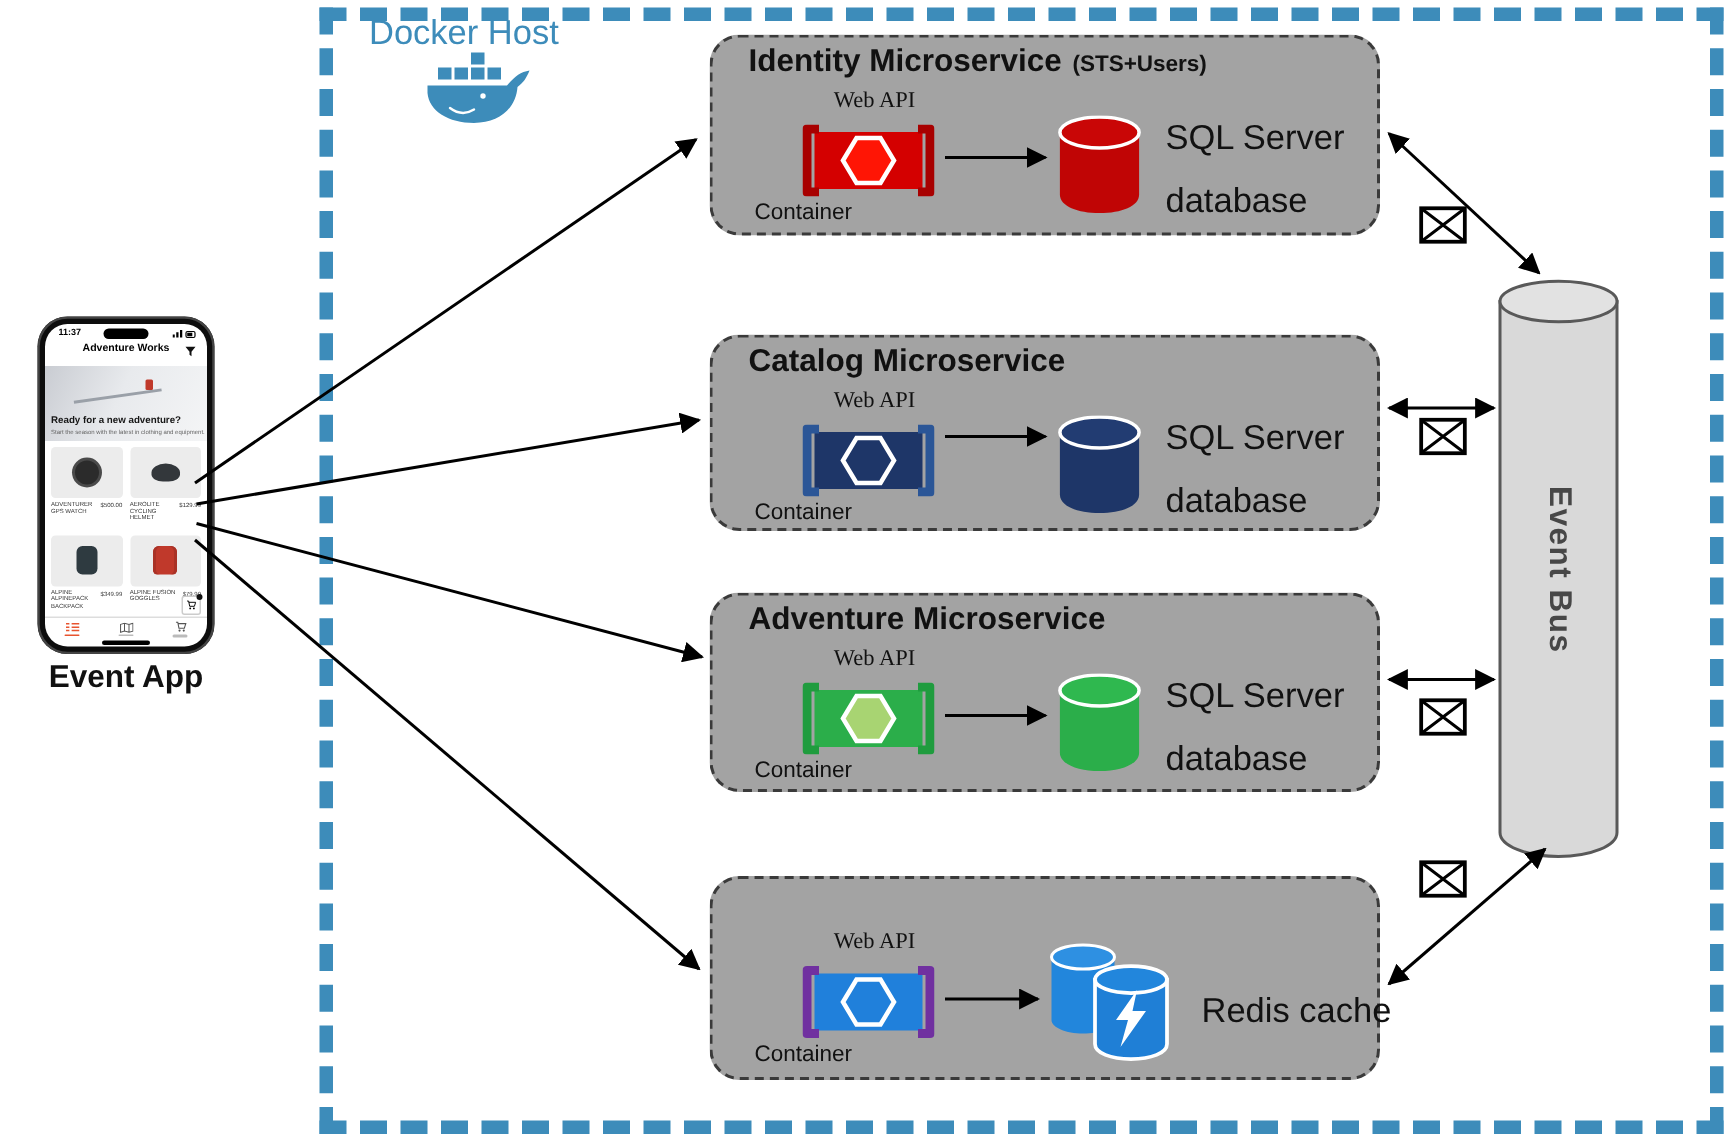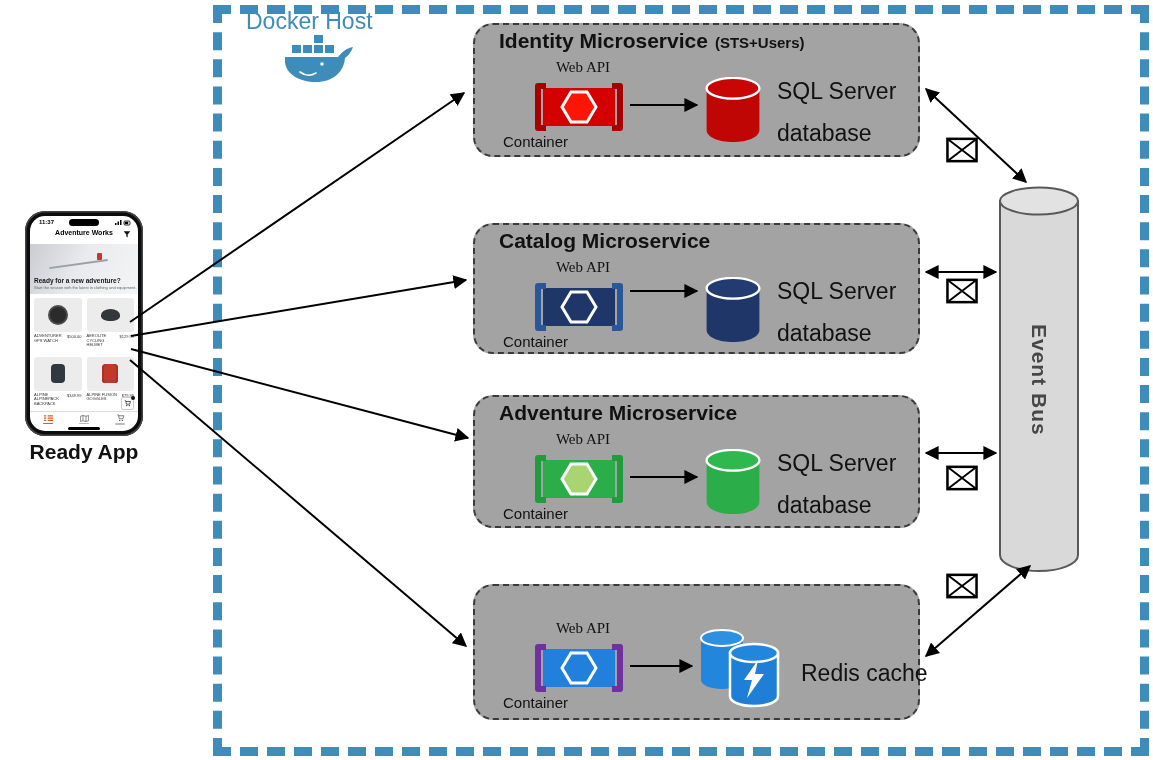--- a/index.html
+++ b/index.html
@@ -286,21 +286,21 @@
             <path d="M1,1 h1.5 l1,5 h4.5 l1.2,-3.8 h-6.5" fill="none" stroke="#555" stroke-width="0.9"></path>
             <circle cx="4" cy="8" r="0.9" fill="#555"></circle>
               <circle cx="7.5" cy="8" r="0.9" fill="#555"></circle>
           </svg>
           <div class="lbl"></div>
         </div>
       </div>
       <div class="home-indicator"></div>
     </div>
   </div>
-  <div class="abs" id="mobile-app-label">Ready App</div>
+  <div class="abs" id="mobile-app-label">Event App</div>
 
   <svg class="abs" id="overlay" width="1153" height="760" viewBox="0 0 1153 760">
     <defs>
       <marker id="ah" viewBox="0 0 10 10" refX="9" refY="5" markerWidth="7" markerHeight="7" orient="auto-start-reverse">
         <path d="M0,0 L10,5 L0,10 Z" fill="#000"></path>
       </marker>
     </defs>
     <g stroke="#000" stroke-width="2" fill="none">
 
       <line x1="130" y1="322" x2="464" y2="93" marker-end="url(#ah)"></line>

